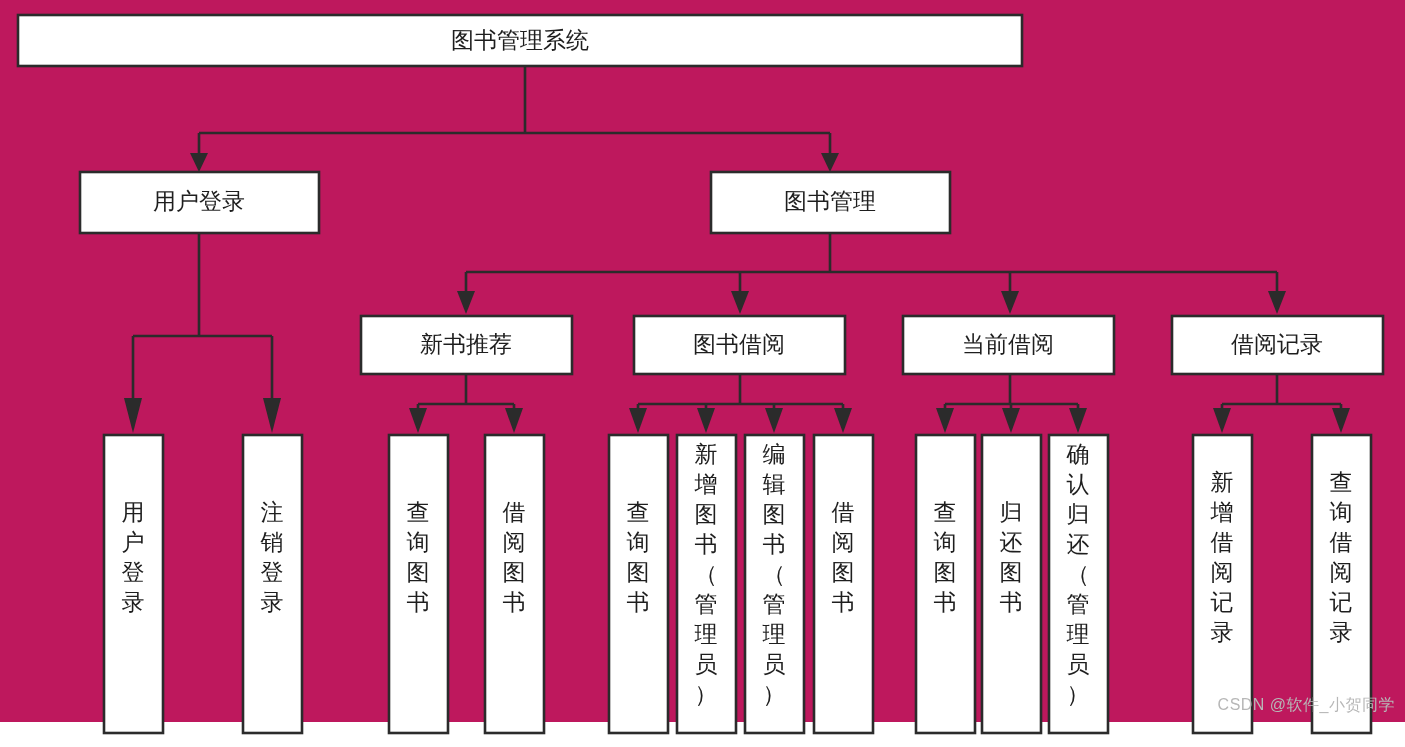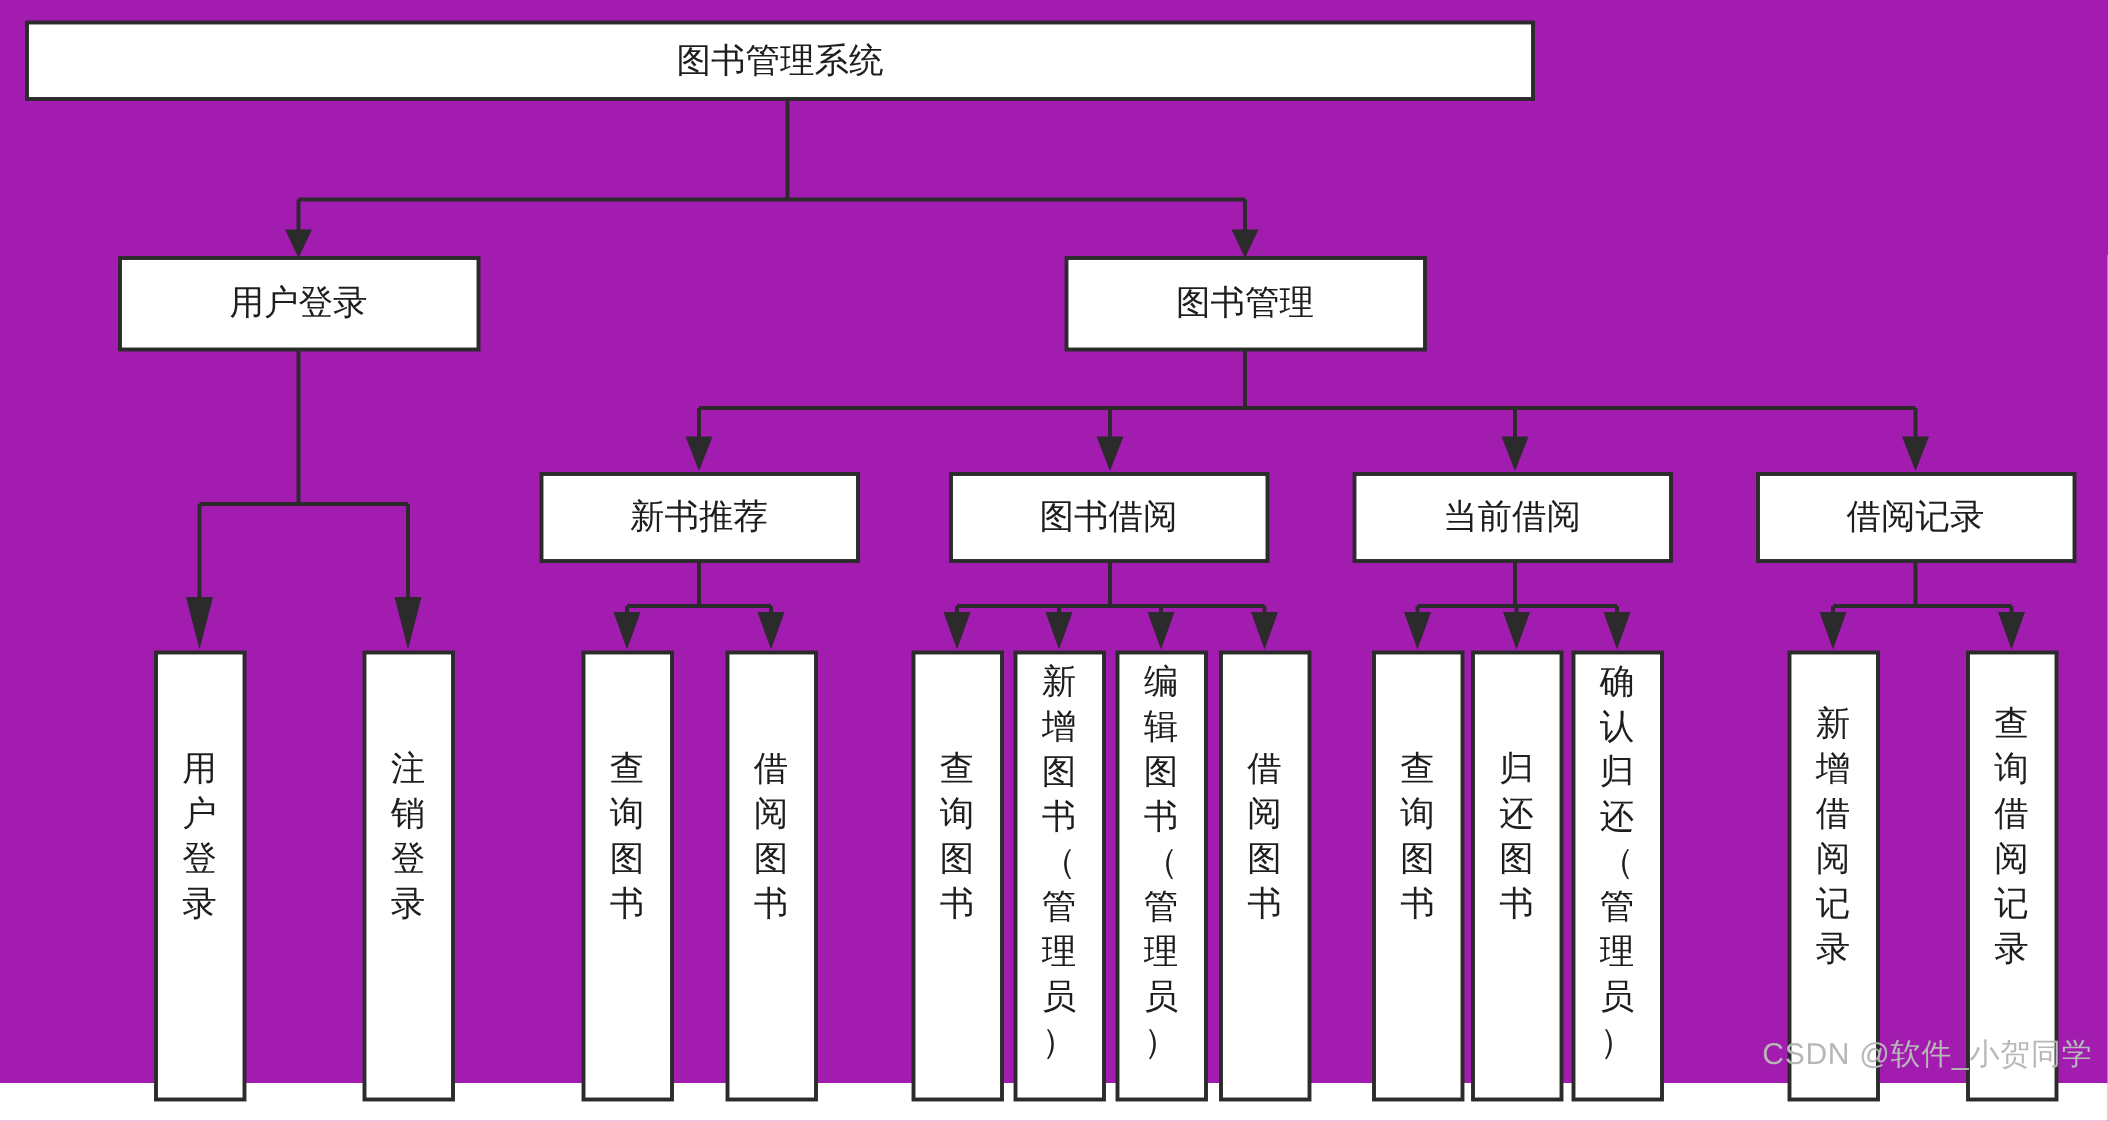--- a/index.html
+++ b/index.html
@@ -11,21 +11,21 @@
     width: 1405px;
     height: 747px;
     font-family: "Liberation Sans", "DejaVu Sans", sans-serif;
     overflow: hidden;
     position: relative;
   }
   #diagram-root {
     position: relative;
     width: 1405px;
     height: 722px;
-    background: #a21caf;
+    background: #be185d;
   }
   svg.flowchart {
     position: absolute;
     top: 0;
     left: 0;
     width: 1405px;
     height: 747px;
     display: block;
   }
   .node-rect {
@@ -59,21 +59,21 @@
     fill: #1e1e1e;
     font-family: "Liberation Sans", "DejaVu Sans", sans-serif;
     font-size: 23px;
     text-anchor: middle;
   }
   .watermark {
     position: absolute;
     right: 10px;
     bottom: 6px;
     font-family: "Liberation Sans", "DejaVu Sans", sans-serif;
-    font-size: 20px;
+    font-size: 16px;
     color: #b7b7b7;
     letter-spacing: 0.5px;
     white-space: nowrap;
     user-select: none;
   }
 </style>
 </head>
 <body>
 
 <div id="diagram-root">

